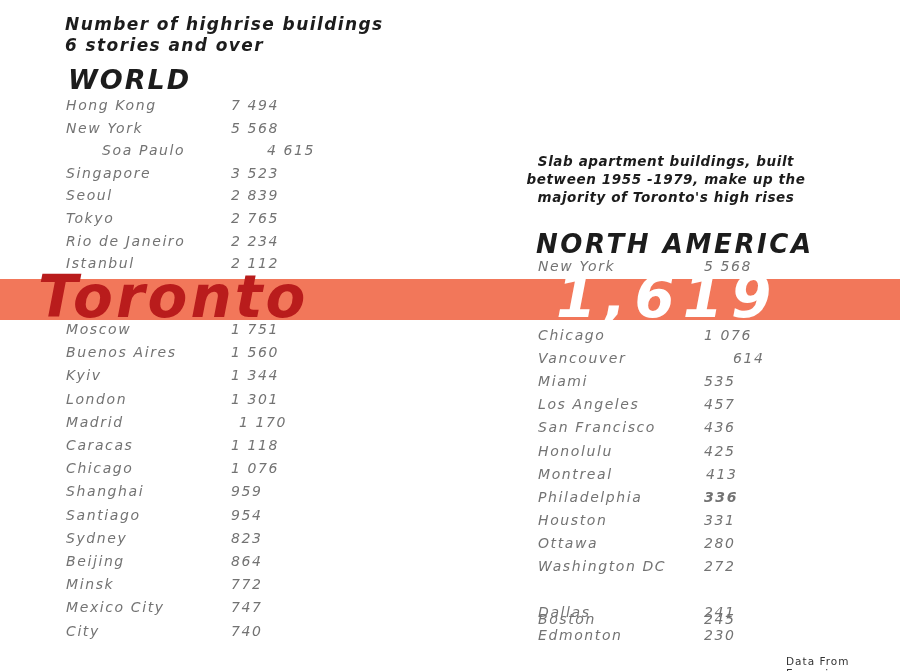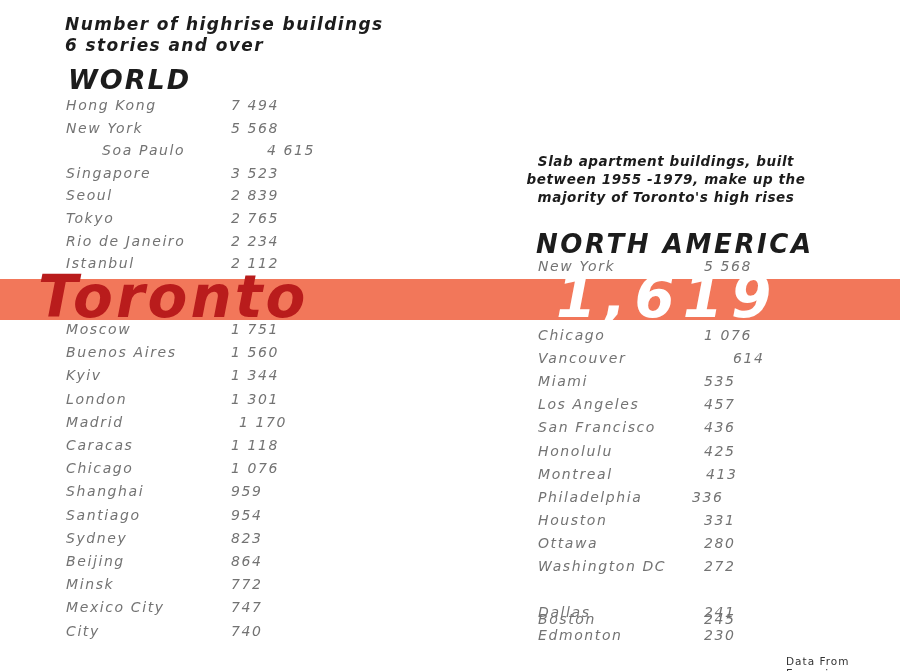--- a/index.html
+++ b/index.html
@@ -196,21 +196,21 @@
     <div class="row" style="left: 538px; top: 442.5px; width: 226px;">
       <span class="city">Honolulu</span>
       <span class="val" style="left: 166px;">425</span>
     </div>
     <div class="row" style="left: 538px; top: 465.6px; width: 226px;">
       <span class="city">Montreal</span>
       <span class="val" style="left: 168px; text-align: right;">413</span>
     </div>
     <div class="row" style="left: 538px; top: 488.7px; width: 226px;">
       <span class="city">Philadelphia</span>
-      <span class="val" style="left: 154px;">336</span>
+      <span class="val" style="left: 166px; font-weight: bold;">336</span>
     </div>
     <div class="row" style="left: 538px; top: 511.8px; width: 226px;">
       <span class="city">Houston</span>
       <span class="val" style="left: 166px;">331</span>
     </div>
     <div class="row" style="left: 538px; top: 534.9px; width: 226px;">
       <span class="city">Ottawa</span>
       <span class="val" style="left: 166px;">280</span>
     </div>
     <div class="row" style="left: 538px; top: 558px; width: 226px;">

